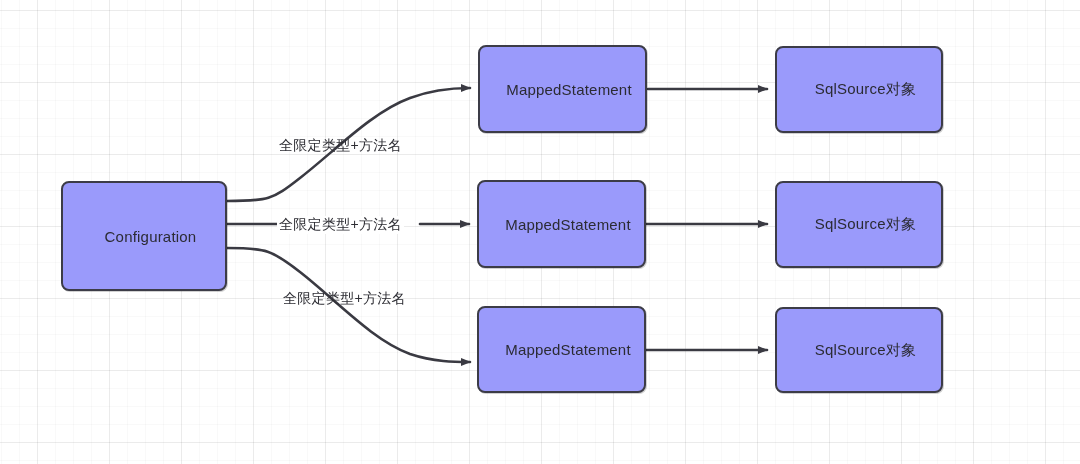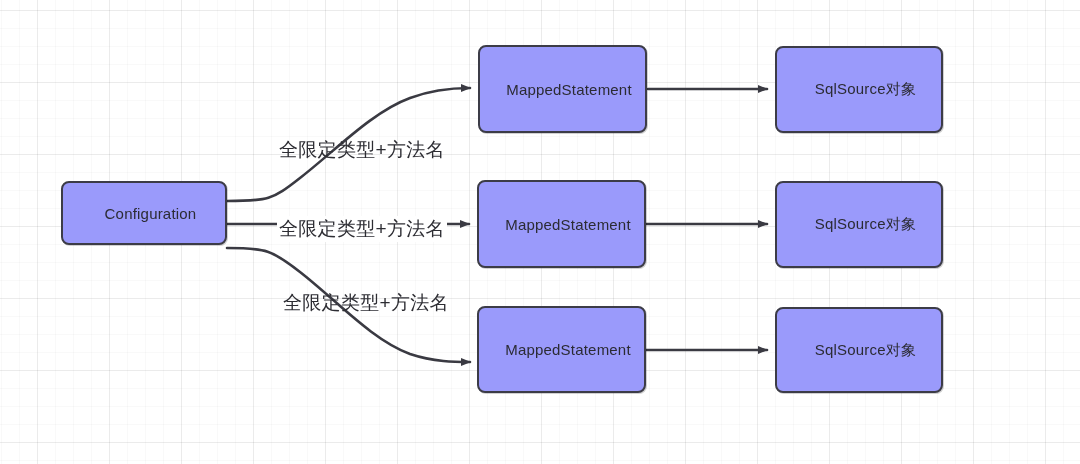--- a/index.html
+++ b/index.html
@@ -46,21 +46,21 @@
     align-items: center;
     justify-content: center;
     color: #2b2b33;
     font-size: 15px;
     letter-spacing: 0.2px;
     box-shadow: 1px 1px 0 rgba(0,0,0,0.18);
     padding-left: 13px;
   }
   .edge-label {
     position: absolute;
-    font-size: 19px;
+    font-size: 14px;
     color: #2d2d33;
     white-space: nowrap;
     letter-spacing: 0.3px;
     text-align: center;
   }
   .edge-label.inline {
     background: #ffffff;
     padding: 0 2px;
   }
   #watermark {
@@ -90,21 +90,21 @@
     <path d="M227,224 L277,224" fill="none" stroke="#3a3a42" stroke-width="2.6" stroke-linecap="round"></path>
     <path d="M420,224 L469,224" fill="none" stroke="#3a3a42" stroke-width="2.6" stroke-linecap="round" marker-end="url(#arrowhead)"></path>
 
     <path d="M227,248 C266,248 272,250 300,272 C336,300 372,340 410,354 C434,362 455,362 470,362" fill="none" stroke="#3a3a42" stroke-width="2.6" stroke-linecap="round" marker-end="url(#arrowhead)"></path>
 
     <path d="M648,89 L767,89" fill="none" stroke="#3a3a42" stroke-width="2.6" stroke-linecap="round" marker-end="url(#arrowhead)"></path>
     <path d="M646,224 L767,224" fill="none" stroke="#3a3a42" stroke-width="2.6" stroke-linecap="round" marker-end="url(#arrowhead)"></path>
     <path d="M646,350 L767,350" fill="none" stroke="#3a3a42" stroke-width="2.6" stroke-linecap="round" marker-end="url(#arrowhead)"></path>
   </svg>
 
-  <div class="node" style="left:61px; top:181px; width:166px; height:64px;">
+  <div class="node" style="left:61px; top:181px; width:166px; height:110px;">
     <span>Configuration</span>
   </div>
 
   <div class="node" style="left:478px; top:45px; width:169px; height:88px;">
     <span>MappedStatement</span>
   </div>
 
   <div class="node" style="left:477px; top:180px; width:169px; height:88px;">
     <span>MappedStatement</span>
   </div>

